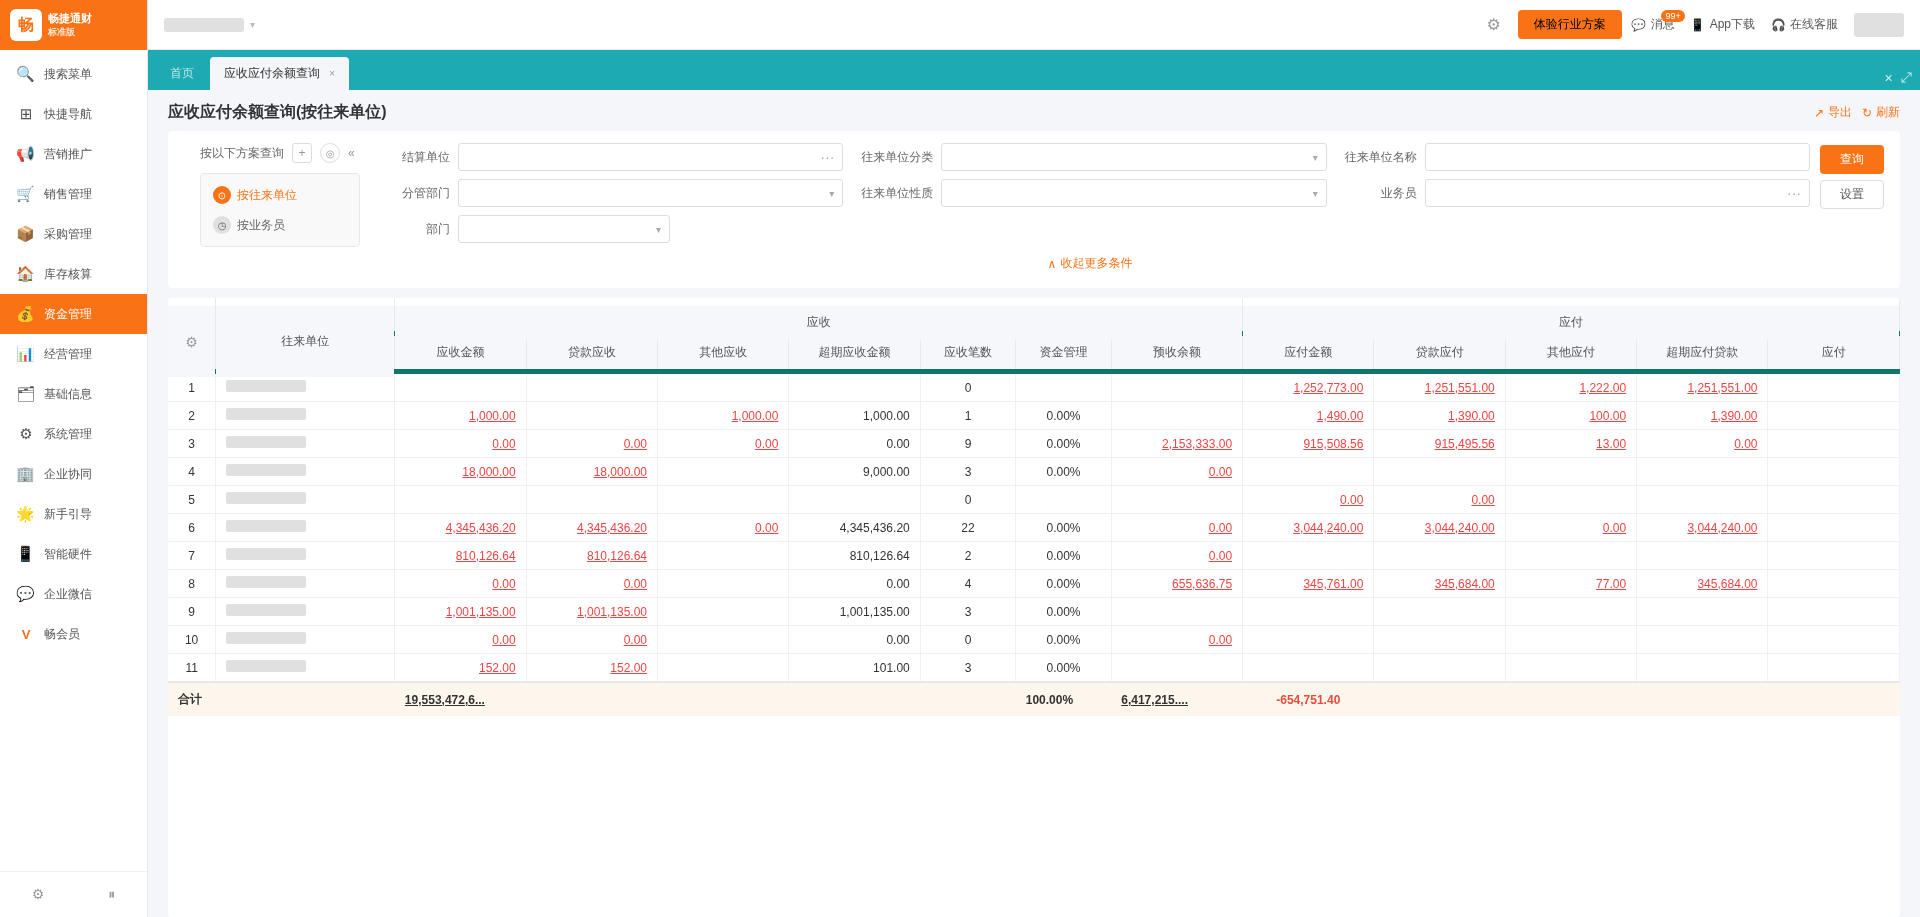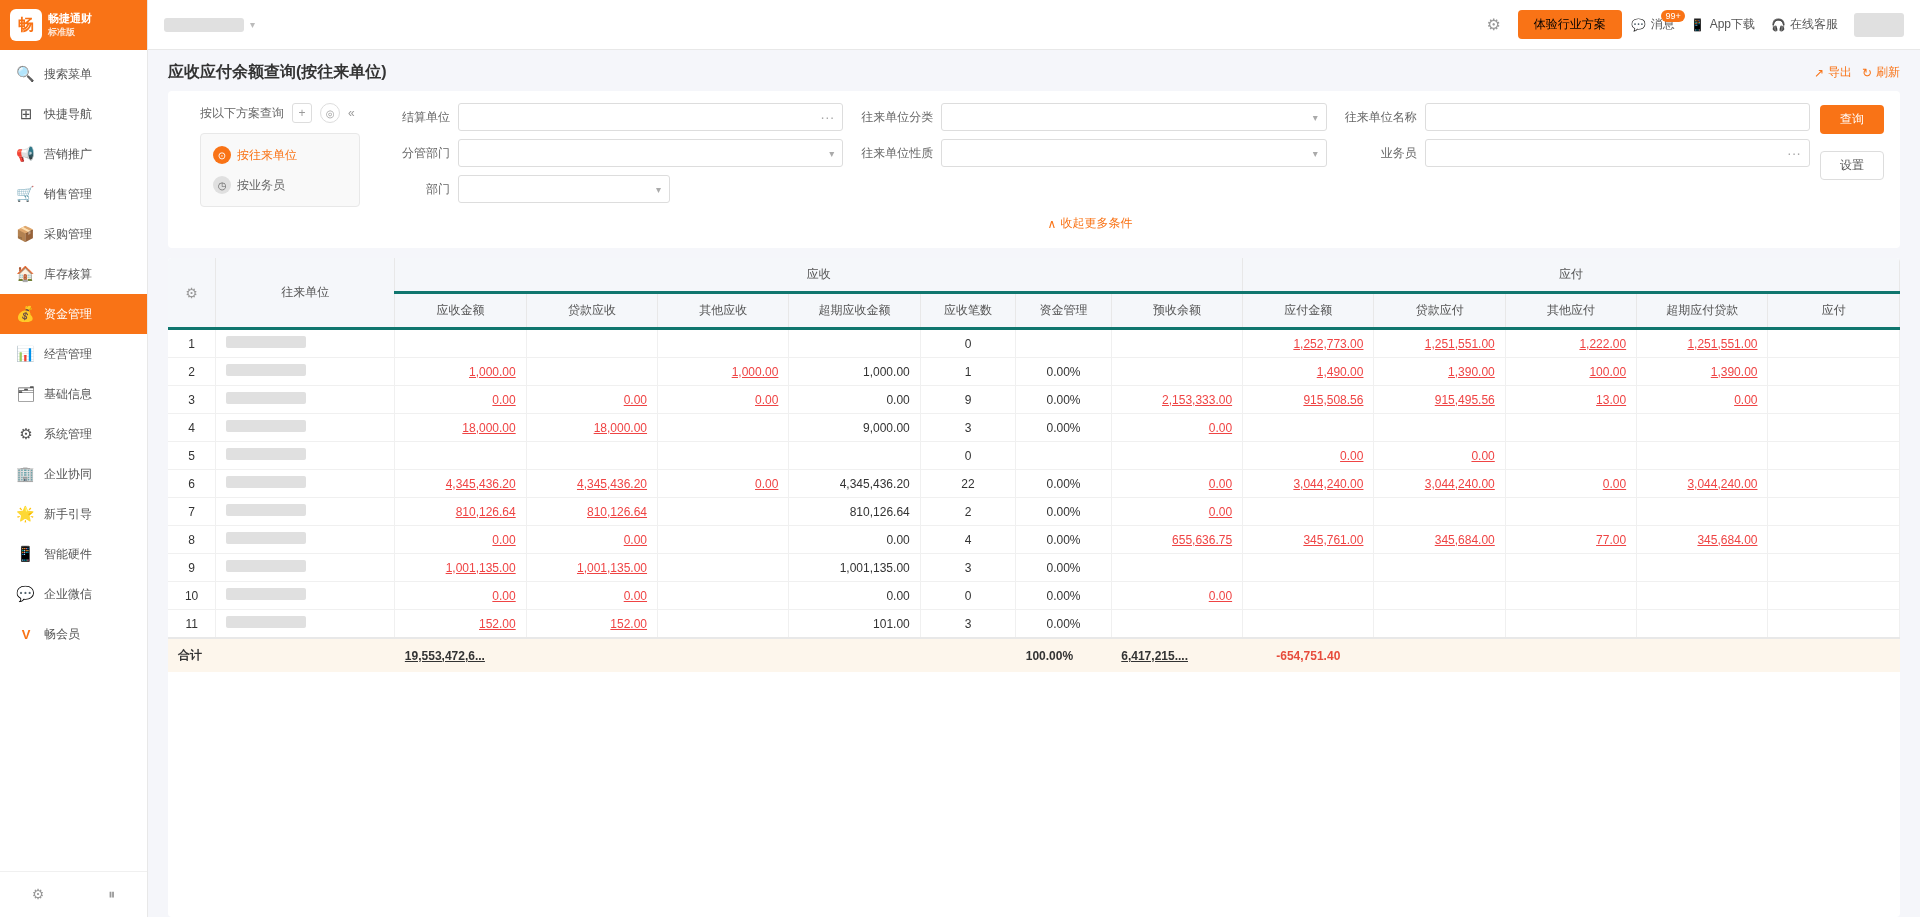--- a/index.html
+++ b/index.html
@@ -79,21 +79,21 @@
     .collapse-btn { color: #f97316; font-size: 12px; cursor: pointer; display: flex; align-items: center; gap: 4px; }
 
     
     .query-btn { background: #f97316; color: white; border: none; padding: 6px 20px; border-radius: 4px; cursor: pointer; font-size: 12px; font-family: inherit; }
     .setting-btn { background: white; color: #555; border: 1px solid #ddd; padding: 5px 16px; border-radius: 4px; cursor: pointer; font-size: 12px; font-family: inherit; }
 
     
     .table-container { margin: 0 20px 0; background: #fff; border-radius: 4px; overflow: hidden; flex: 1; display: flex; flex-direction: column; }
     .table-wrap { overflow: auto; flex: 1; }
     table { width: 100%; border-collapse: collapse; font-size: 12px; }
-    thead tr th { background: #f5f7fa; color: #555; font-weight: normal; padding: 8px 10px; text-align: center; border-bottom: 3px solid #0f766e; border-right: 1px solid #e8e8e8; white-space: nowrap; position: sticky; top: 0; z-index: 2; }
+    thead tr th { background: #f5f7fa; color: #555; font-weight: normal; padding: 8px 10px; text-align: center; border-bottom: 5px solid #0f766e; border-right: 1px solid #e8e8e8; white-space: nowrap; position: sticky; top: 8px; z-index: 2; }
     thead tr.group-header th { background: #f5f7fa; }
     tbody tr td { padding: 6px 10px; text-align: right; border-bottom: 1px solid #f0f0f0; border-right: 1px solid #f0f0f0; color: #333; white-space: nowrap; }
     tbody tr td:first-child { text-align: center; }
     tbody tr td.td-left { text-align: left; }
     .td-link { color: #ef4444; text-decoration: underline; cursor: pointer; }
     .td-blur { display: inline-block; width: 80px; height: 12px; background: #e0e0e0; border-radius: 2px; }
     .td-gear { color: #999; cursor: pointer; font-size: 14px; }
     .table-footer { background: #fdf6ec; border-top: 2px solid #e8e8e8; }
     .table-footer td { padding: 8px 10px; font-weight: bold; color: #333; }
     .footer-label { text-align: left !important; }
@@ -208,20 +208,33 @@
         <span>App下载</span>
       </div>
       <div class="topbar-service">
         <span>🎧</span>
         <span>在线客服</span>
       </div>
       <div class="topbar-user" style="width:50px;height:24px;background:#e0e0e0;border-radius:3px;"></div>
     </div>
   </div>
 
+  <div class="tabbar">
+    <div class="tab">
+      <span>首页</span>
+    </div>
+    <div class="tab active">
+      <span>应收应付余额查询</span>
+      <span class="tab-close">×</span>
+    </div>
+    <div class="tabbar-controls">
+      <span class="tabbar-ctrl-btn">×</span>
+      <span class="tabbar-ctrl-btn">⤢</span>
+    </div>
+  </div>
 
   <div class="content">
 
     <div class="page-header">
       <div class="page-title">应收应付余额查询(按往来单位)</div>
       <div class="page-actions">
         <div class="page-action-btn">
           <span>↗</span>
           <span>导出</span>
         </div>
@@ -314,21 +327,21 @@
           </div>
 
           <div class="filter-collapse-row">
             <div class="collapse-btn">
               <span>∧</span>
               <span>收起更多条件</span>
             </div>
           </div>
         </div>
 
-        <div style="display:flex;flex-direction:column;gap:17px;padding-top:2px;flex-shrink:0;">
+        <div style="display:flex;flex-direction:column;gap:6px;padding-top:2px;flex-shrink:0;">
           <button class="query-btn">查询</button>
           <button class="setting-btn">设置</button>
         </div>
       </div>
     </div>
 
     <div class="table-container">
       <div class="table-wrap">
         <table>
           <thead>

